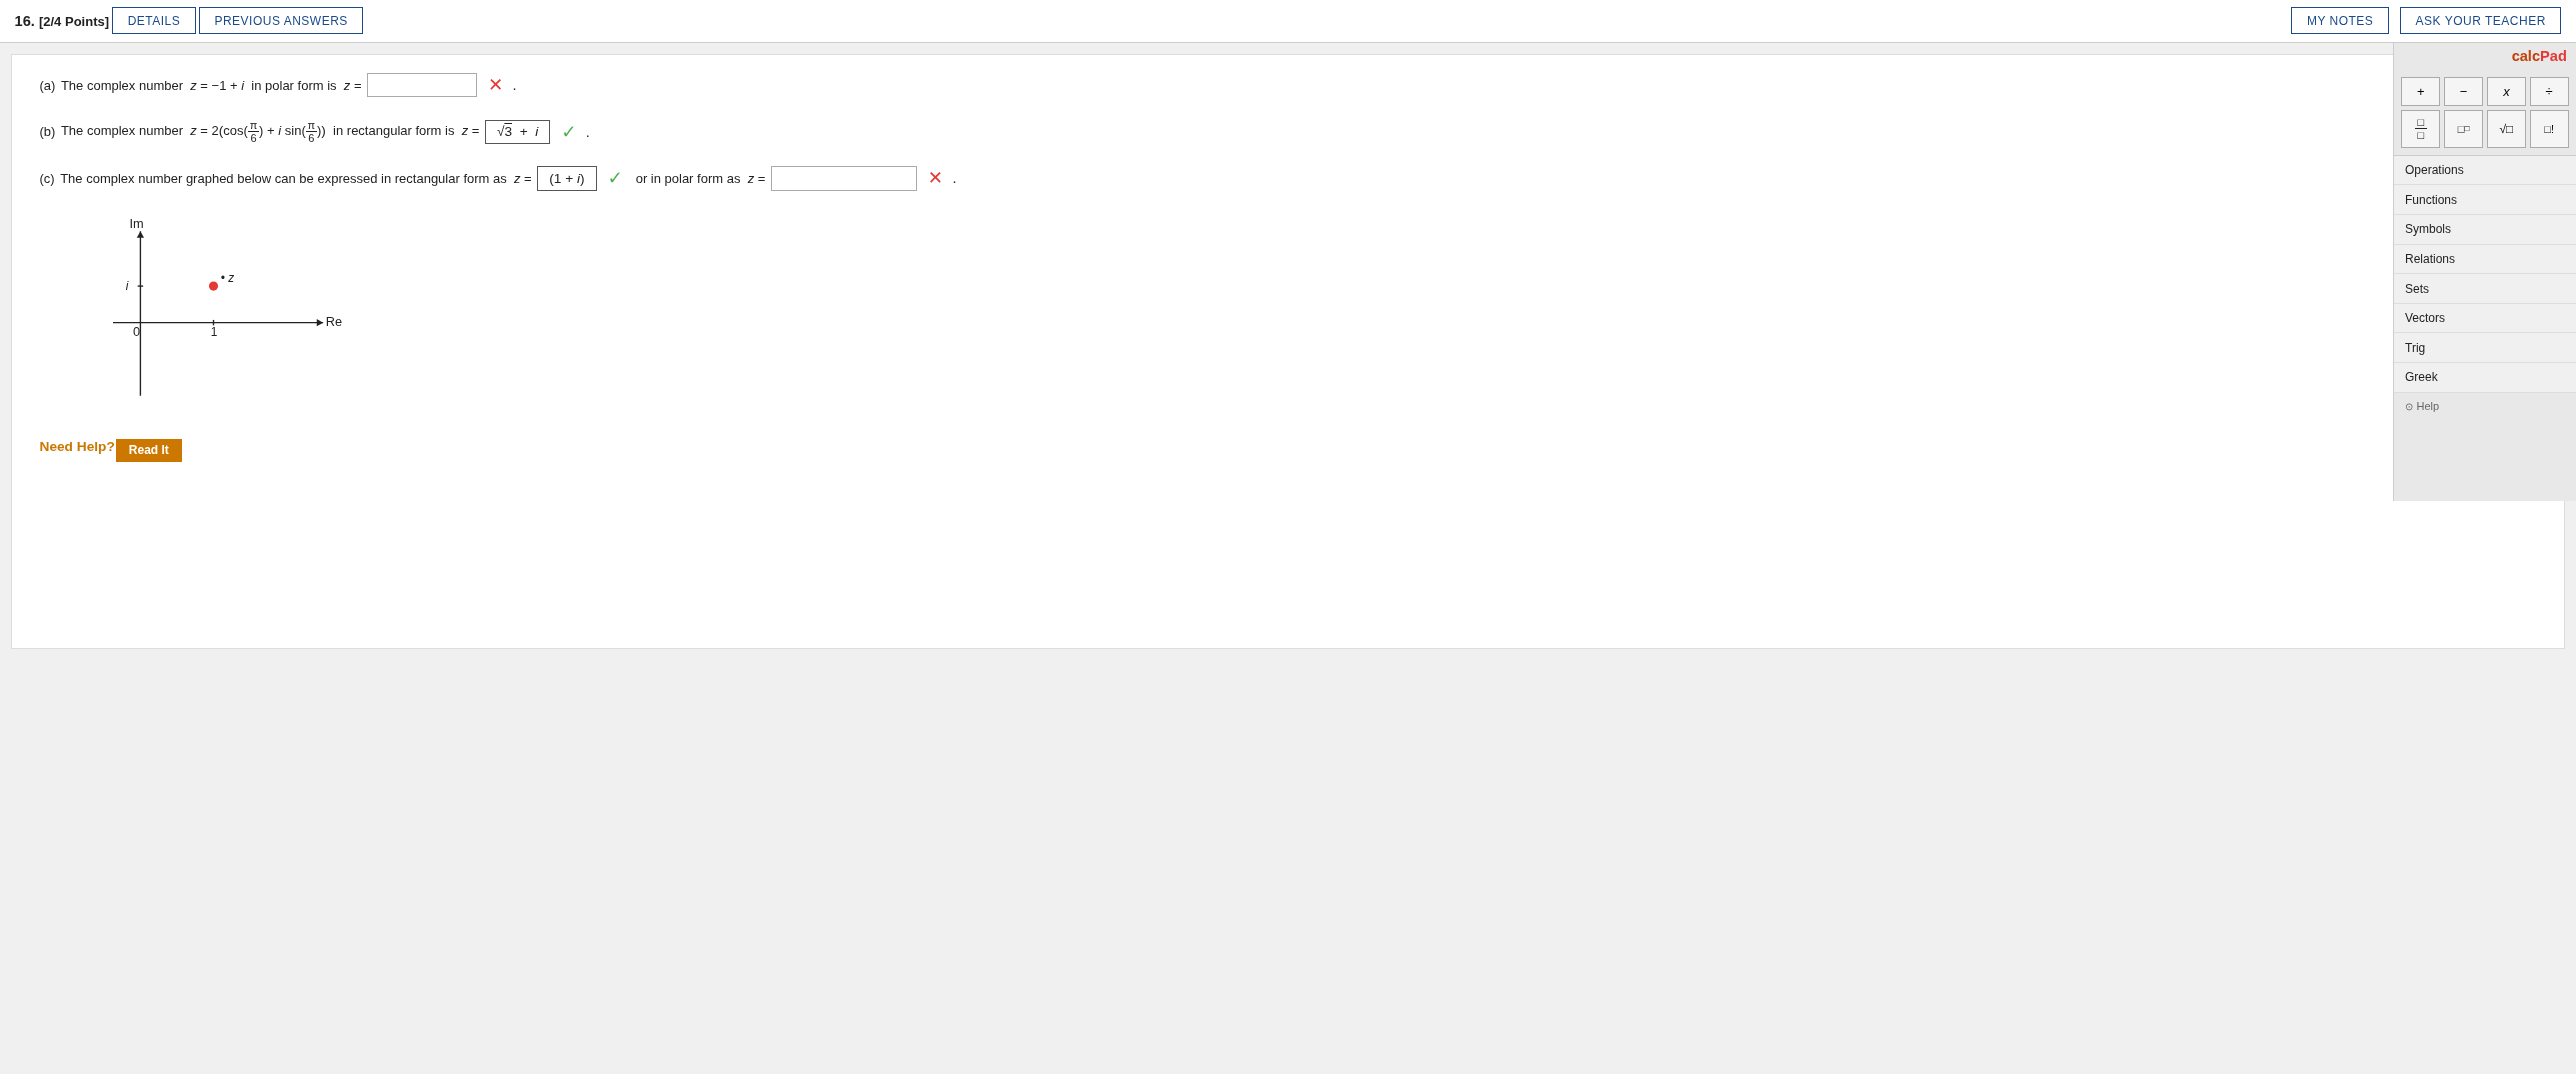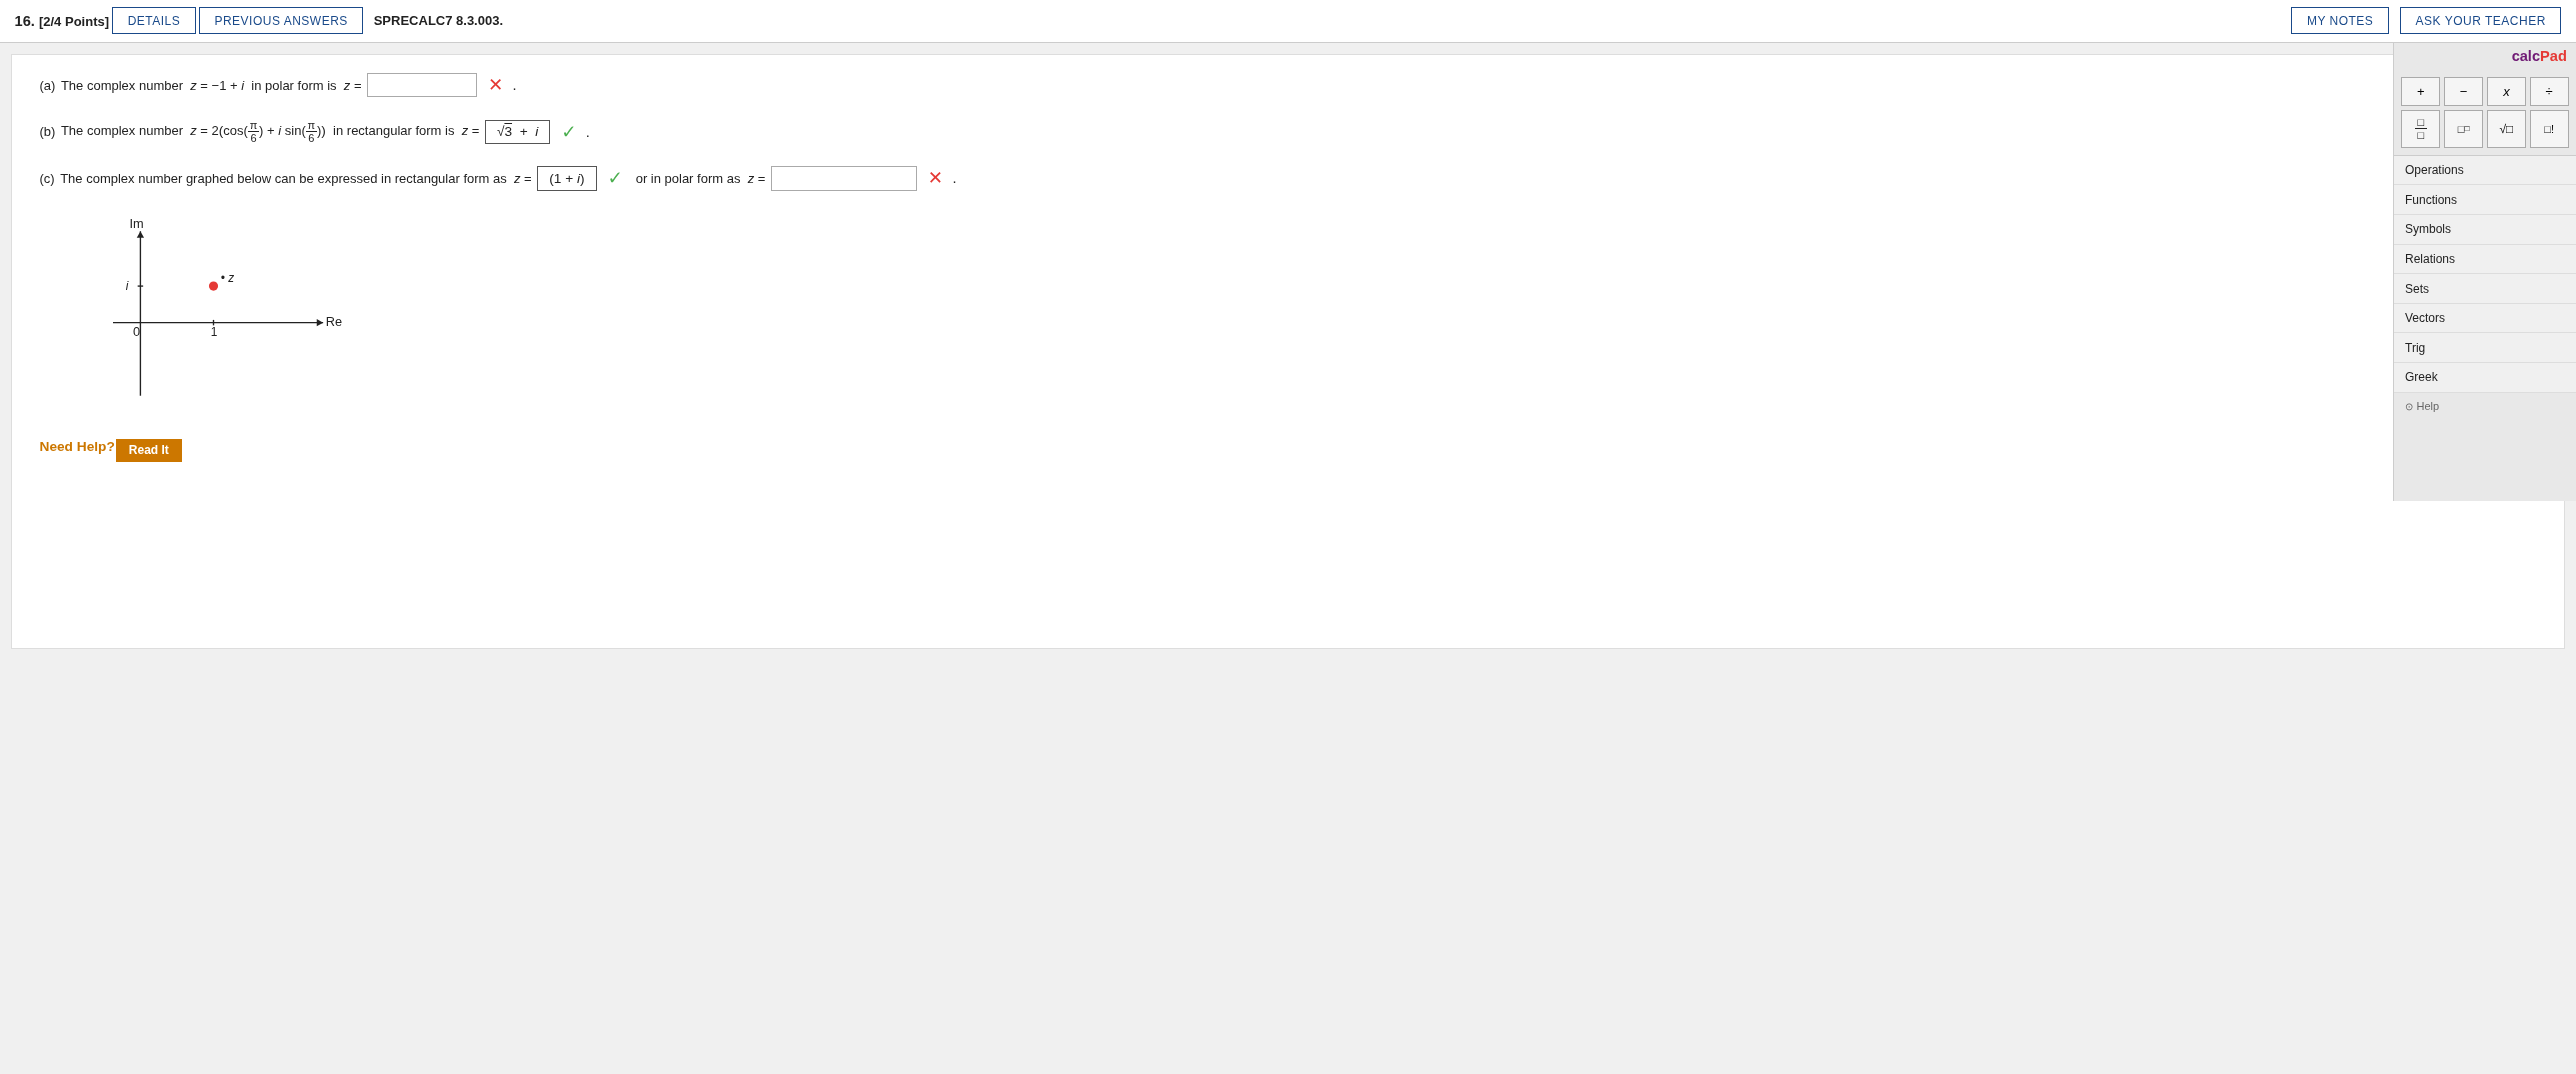--- a/index.html
+++ b/index.html
@@ -162,21 +162,21 @@
     }
 
     .calcpad-header {
       background: #e8e8e8;
       padding: 5.5px 9.2px;
       font-size: 14.6px;
       font-weight: bold;
       text-align: right;
     }
     .calcpad-header span.calc {
-      color: #701a75;
+      color: #c2410c;
       margin-left: 40px;
     }
     .calcpad-header span.pad {
       color: #e53935;
     }
 
     .calcpad-buttons {
       display: grid;
       grid-template-columns: 1fr 1fr 1fr 1fr;
       gap: 3.7px;
@@ -226,21 +226,20 @@
 </head>
 <body>
 
 <div class="header-bar">
   <span class="problem-number">
     <span>16.</span>
     <span style="font-size:13px;">[2/4 Points]</span>
   </span>
   <button class="header-btn">DETAILS</button>
   <button class="header-btn">PREVIOUS ANSWERS</button>
-  <span class="problem-id">SPRECALC7 8.3.003.</span>
   <div class="header-right">
     <button class="header-btn">MY NOTES</button>
     <button class="header-btn">ASK YOUR TEACHER</button>
   </div>
 </div>
 
 <div class="main-content">
 
   <div class="problem-area">
 

